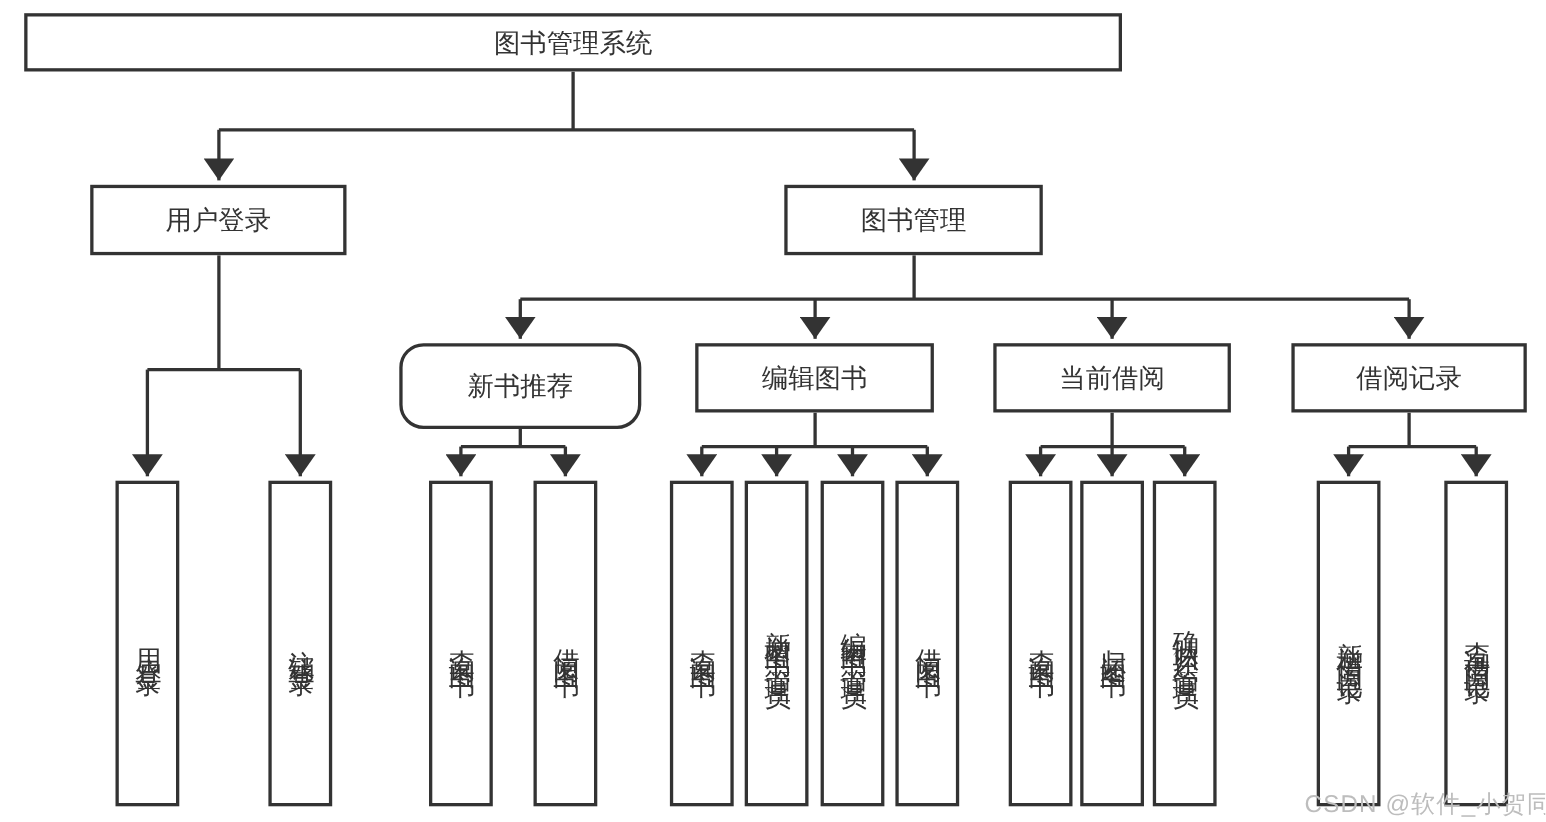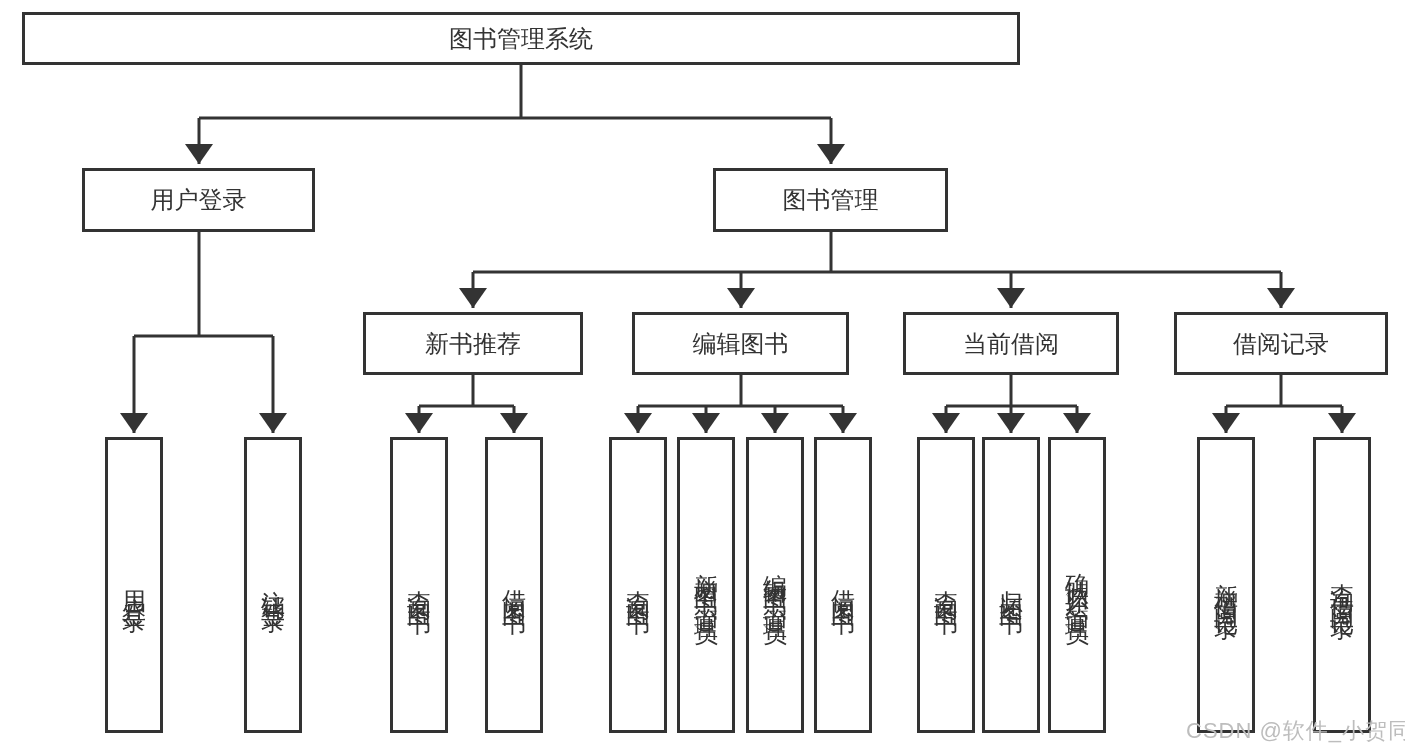--- a/index.html
+++ b/index.html
@@ -39,21 +39,21 @@
     letter-spacing: 7px;
     line-height: 1;
     padding: 6px 0;
   }
   
   [data-name="node-root"]            { left: 22px;   top: 12px;  width: 998px; height: 53px; }
   
   [data-name="node-user-login"]      { left: 82px;   top: 168px; width: 233px; height: 64px; }
   [data-name="node-book-mgmt"]       { left: 713px;  top: 168px; width: 235px; height: 64px; }
   
-  [data-name="node-new-book-rec"]    { left: 363px;  top: 312px; width: 220px; height: 63px; }
+  [data-name="node-new-book-rec"]    { left: 363px;  top: 312px; width: 220px; height: 78px; border-radius: 22px; }
   [data-name="node-book-borrow"]     { left: 632px;  top: 312px; width: 217px; height: 63px; }
   [data-name="node-current-borrow"]  { left: 903px;  top: 312px; width: 216px; height: 63px; }
   [data-name="node-borrow-records"]  { left: 1174px; top: 312px; width: 214px; height: 63px; }
   
   [data-name="leaf-user-login"]      { left: 105px; }
   [data-name="leaf-logout"]          { left: 244px; }
   [data-name="leaf-nb-query-book"]   { left: 390px; }
   [data-name="leaf-nb-borrow-book"]  { left: 485px; }
   [data-name="leaf-bb-query-book"]   { left: 609px; }
   [data-name="leaf-bb-add-book"]     { left: 677px; }

